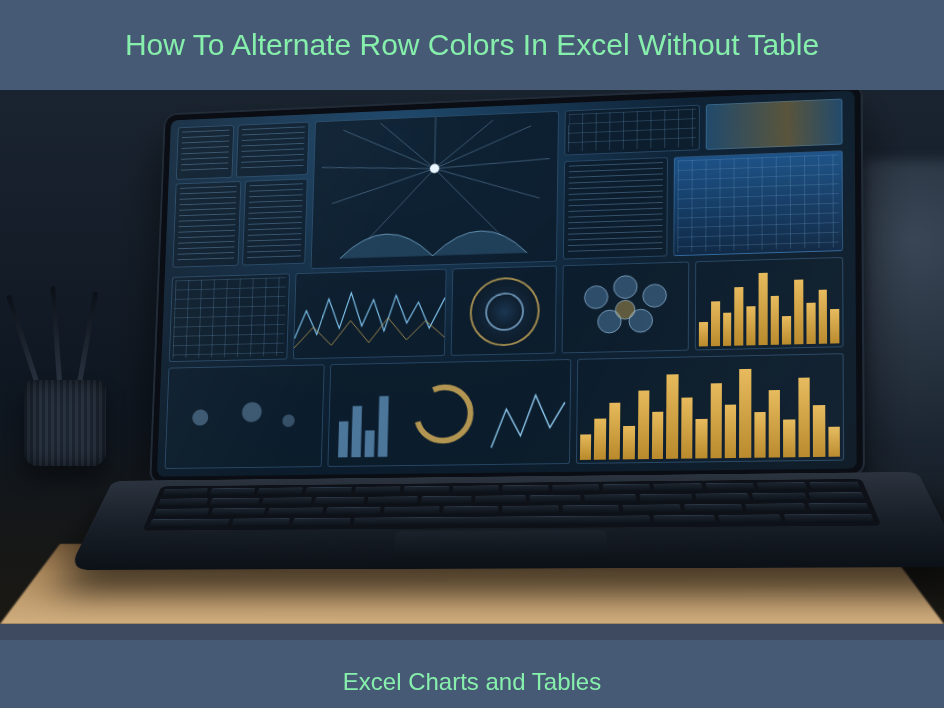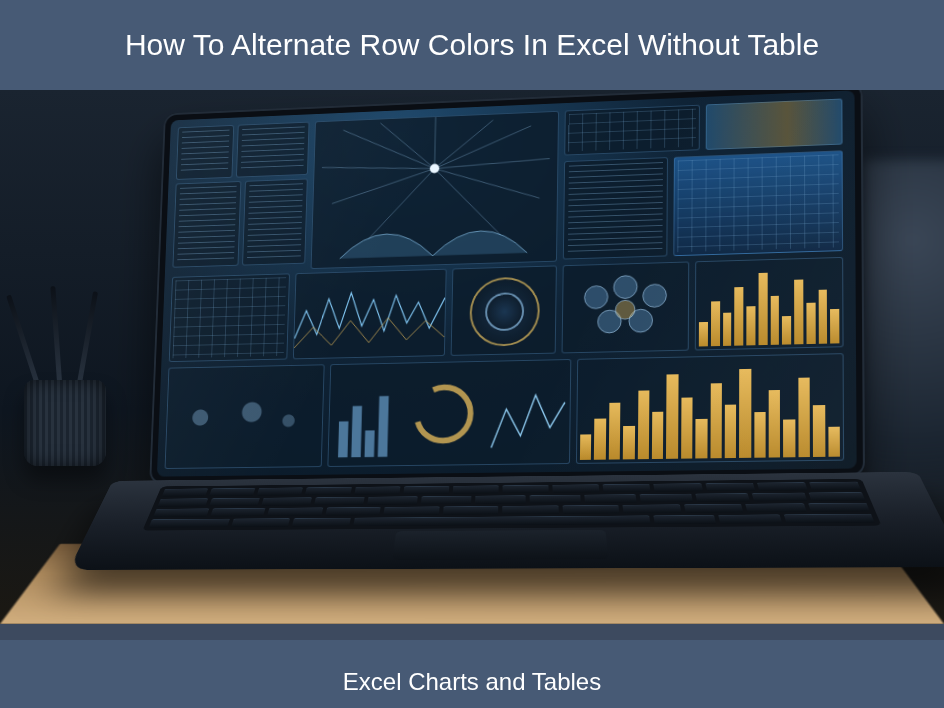--- a/index.html
+++ b/index.html
@@ -5,21 +5,21 @@
     * { margin: 0; padding: 0; box-sizing: border-box; }
     body {
       width: 944px;
       height: 708px;
       font-family: -apple-system, BlinkMacSystemFont, "Segoe UI", sans-serif;
       overflow: hidden;
       background: #3d4a5f;
     }
     .banner {
       background: #475a75;
-      color: #ffffff;
+      color: #86efac;
       display: flex;
       align-items: center;
       justify-content: center;
       text-align: center;
       padding: 18px 16px;
       font-weight: 400;
     }
     .banner-top {
       height: 90px;
       font-size: 30px;

